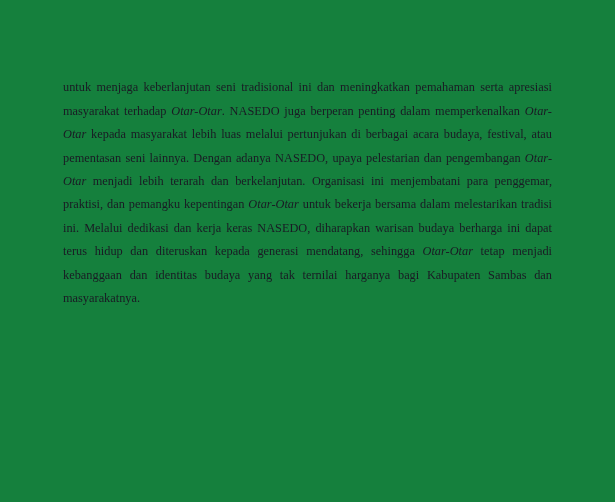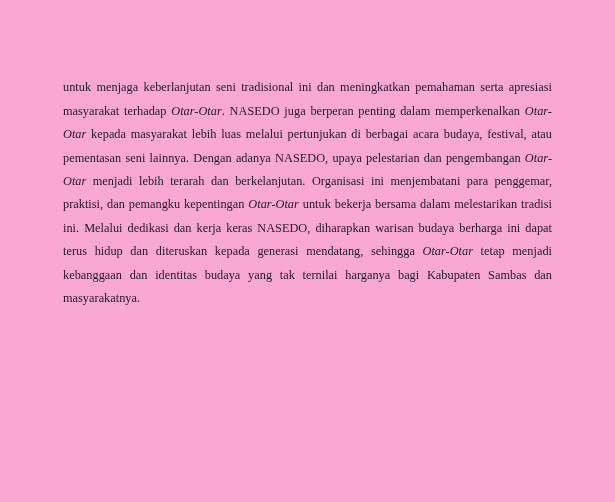--- a/index.html
+++ b/index.html
@@ -10,21 +10,21 @@
     width: 615px;
     height: 502px;
     background: #ffffff;
     font-family: "Liberation Serif", "DejaVu Serif", serif;
     overflow: hidden;
   }
   .page {
     position: relative;
     width: 615px;
     height: 502px;
-    background: #f9a8d4;
+    background: #15803d;
     box-sizing: border-box;
   }
   .body-text {
     position: absolute;
     left: 63px;
     top: 64px;
     width: 489px;
     text-align: justify;
     text-justify: inter-word;
     font-size: 12.3px;

